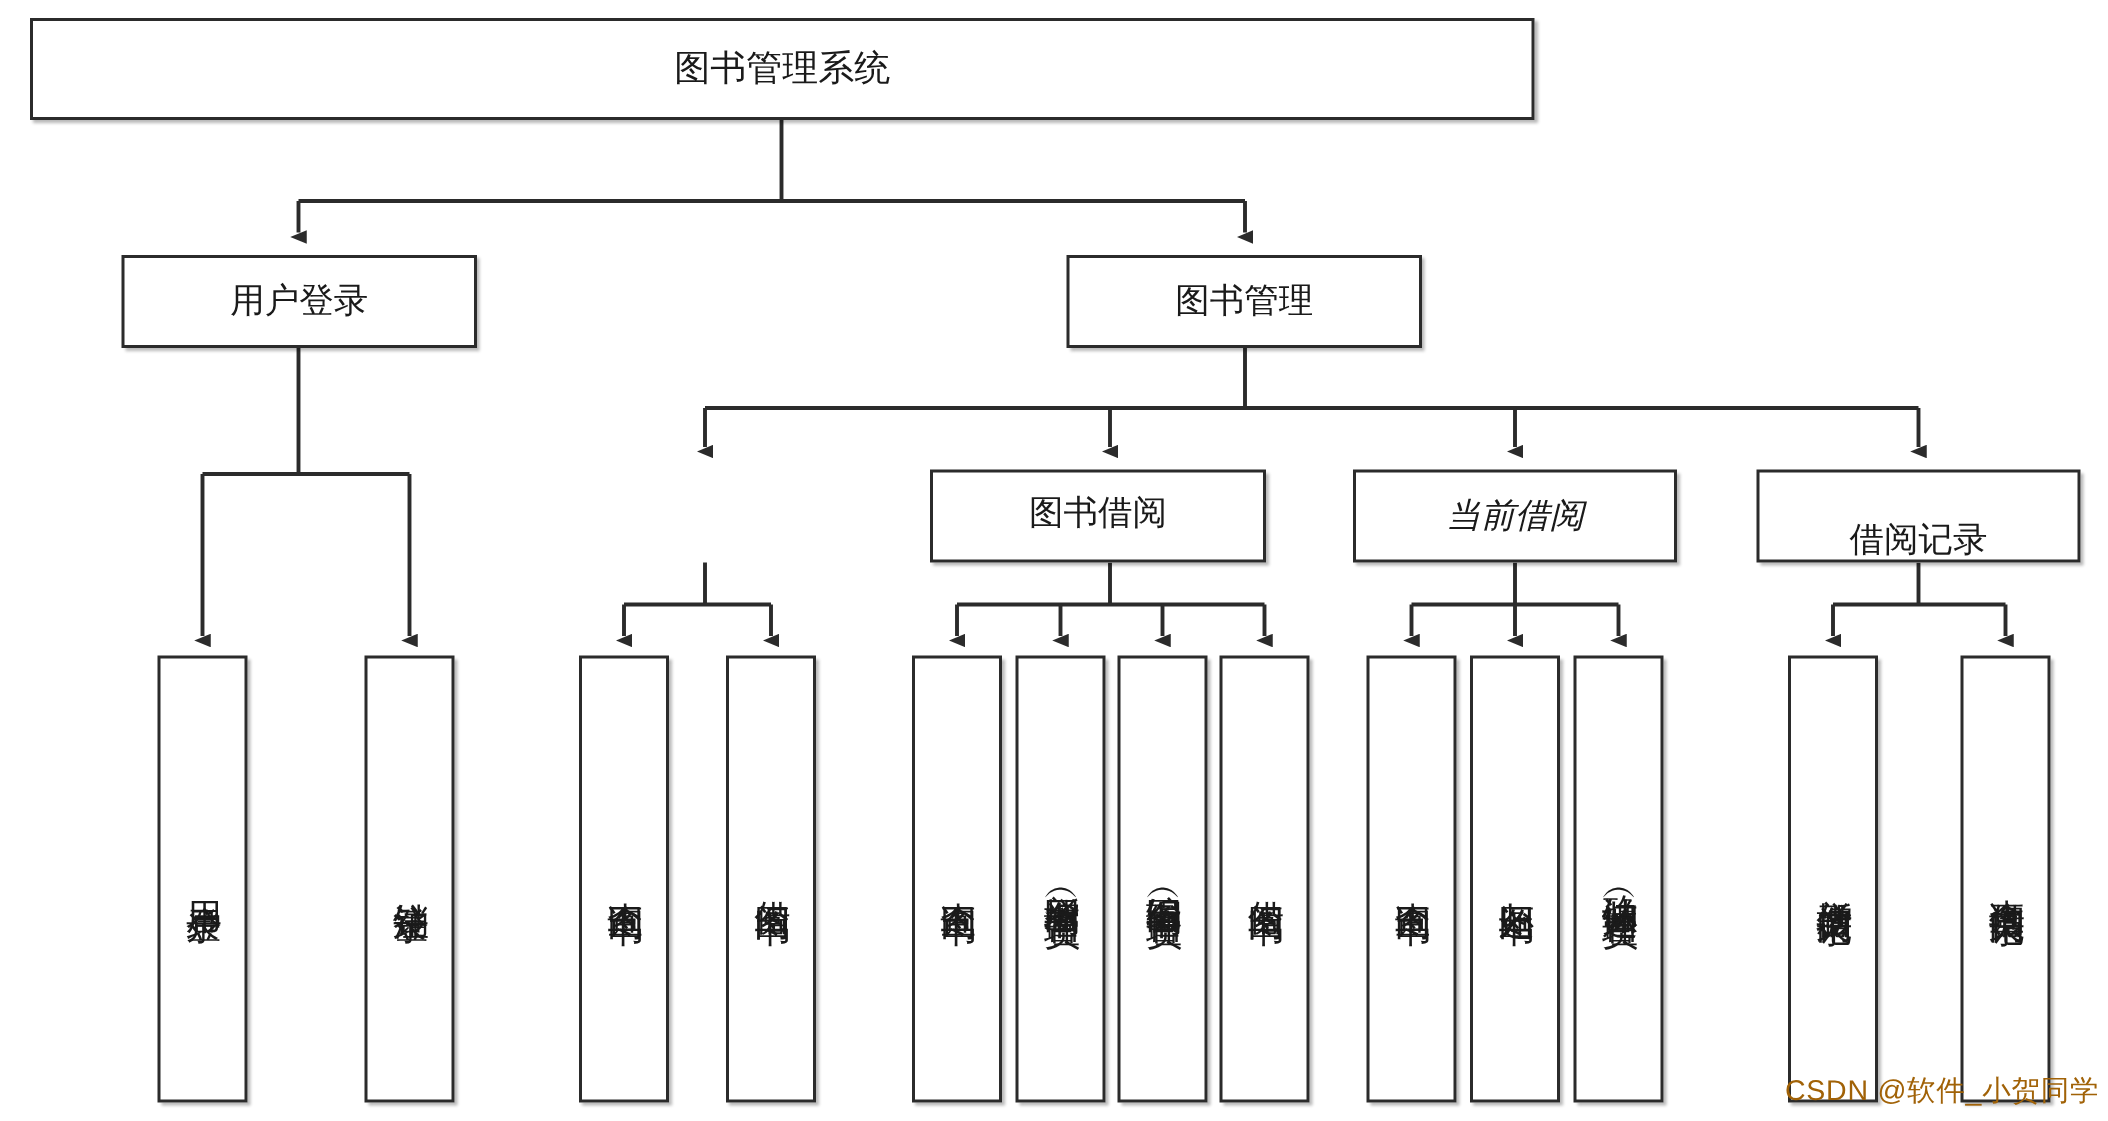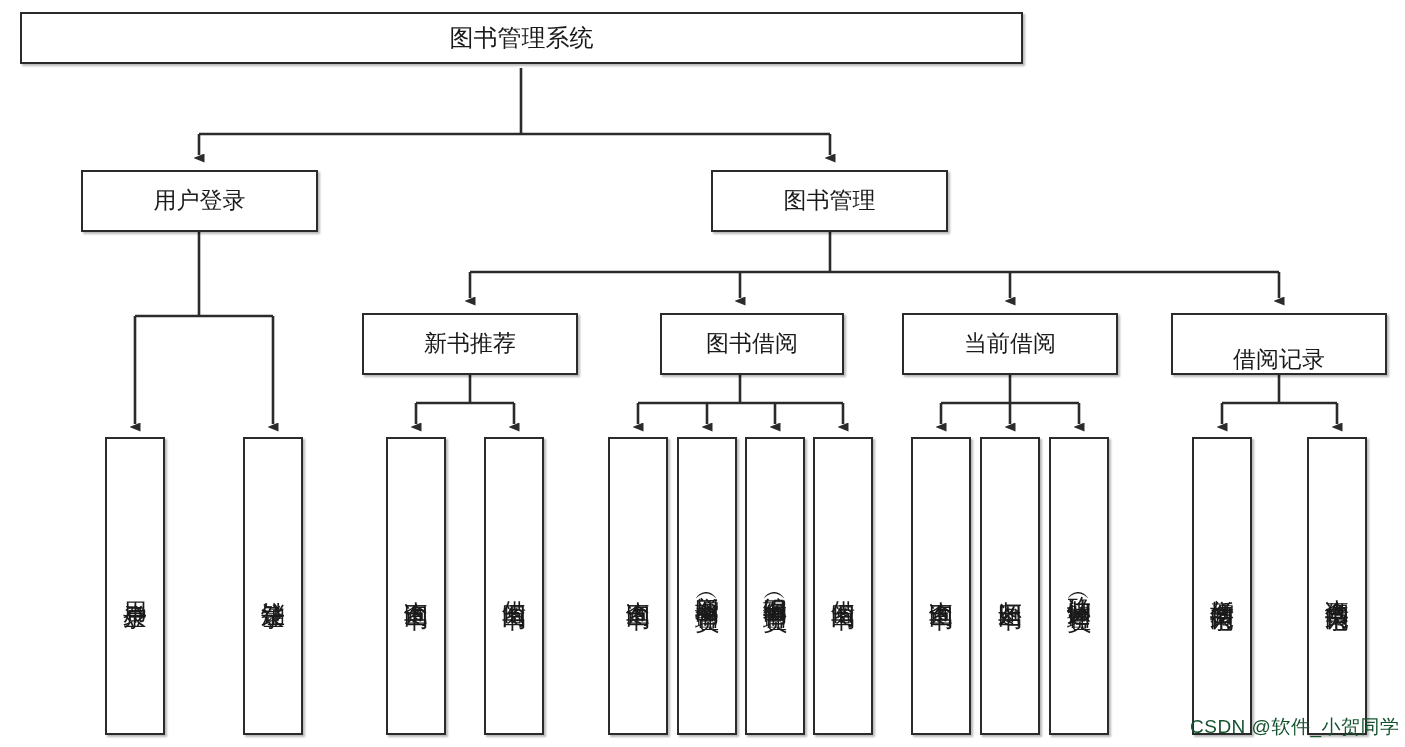--- a/index.html
+++ b/index.html
@@ -52,21 +52,21 @@
   }
   .node.vert .label {
     writing-mode: vertical-rl;
     text-orientation: upright;
     font-size: 24px;
     letter-spacing: 2px;
     line-height: 1;
   }
   .watermark {
     position: absolute;
-    color: #14532d;
+    color: #a16207;
     font-size: 19px;
     white-space: nowrap;
     letter-spacing: 0.5px;
   }
 </style>
 </head>
 <body>
 
 <div id="diagram-root">
 
@@ -113,41 +113,38 @@
       <path d="M1010,403 L1010,424" marker-end="url(#arrow)"></path>
       <path d="M1079,403 L1079,424" marker-end="url(#arrow)"></path>
 
       <path d="M1279,375 L1279,403"></path>
       <path d="M1222,403 L1337,403"></path>
       <path d="M1222,403 L1222,424" marker-end="url(#arrow)"></path>
       <path d="M1337,403 L1337,424" marker-end="url(#arrow)"></path>
     </g>
   </svg>
 
-  <div class="node horiz root" style="left:20px; top:12px; width:1003px; height:52px;">
+  <div class="node horiz root" style="left:20px; top:12px; width:1003px; height:68px;">
     <span class="label">图书管理系统</span>
   </div>
 
   <div class="node horiz" style="left:81px; top:170px; width:237px; height:62px;">
     <span class="label">用户登录</span>
   </div>
 
   <div class="node horiz" style="left:711px; top:170px; width:237px; height:62px;align-items:center;">
     <span class="label">图书管理</span>
   </div>
 
-  <div class="node horiz" style="left:362px; top:313px; width:216px; height:62px;">
-    <span class="label">新书推荐</span>
-  </div>
-
-  <div class="node horiz" style="left:660px; top:313px; width:184px; height:62px;">
+
+  <div class="node horiz" style="left:620px; top:313px; width:224px; height:62px;font-family:Liberation Mono, monospace;">
     <span class="label">图书借阅</span>
   </div>
 
-  <div class="node horiz" style="left:902px; top:313px; width:216px; height:62px;">
+  <div class="node horiz" style="left:902px; top:313px; width:216px; height:62px;font-style:italic;">
     <span class="label">当前借阅</span>
   </div>
 
   <div class="node horiz" style="left:1171px; top:313px; width:216px; height:62px;align-items:flex-end;">
     <span class="label">借阅记录</span>
   </div>
 
   <div class="node vert" style="left:105px; top:437px; width:60px; height:298px;">
     <span class="label">用户登录</span>
   </div>

